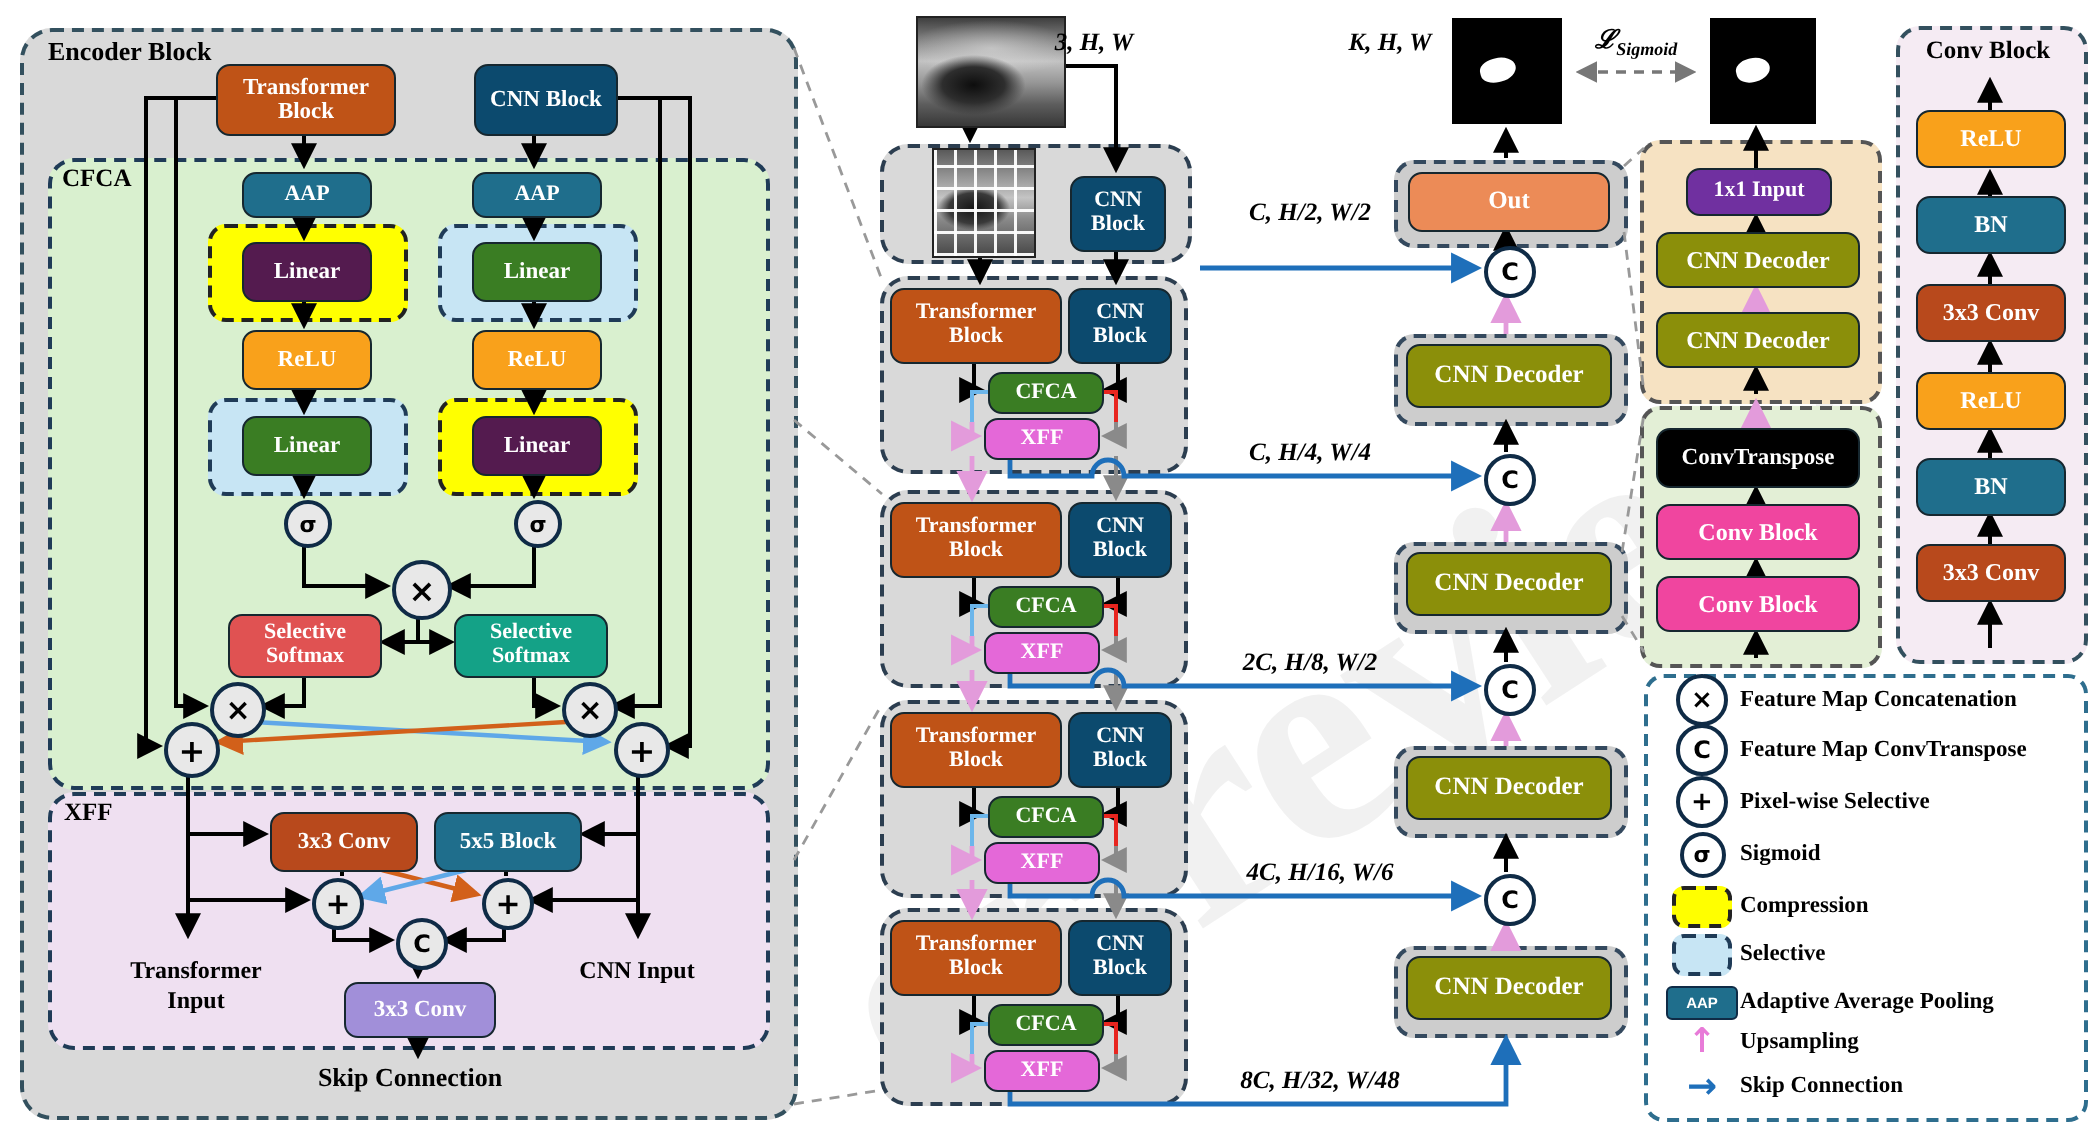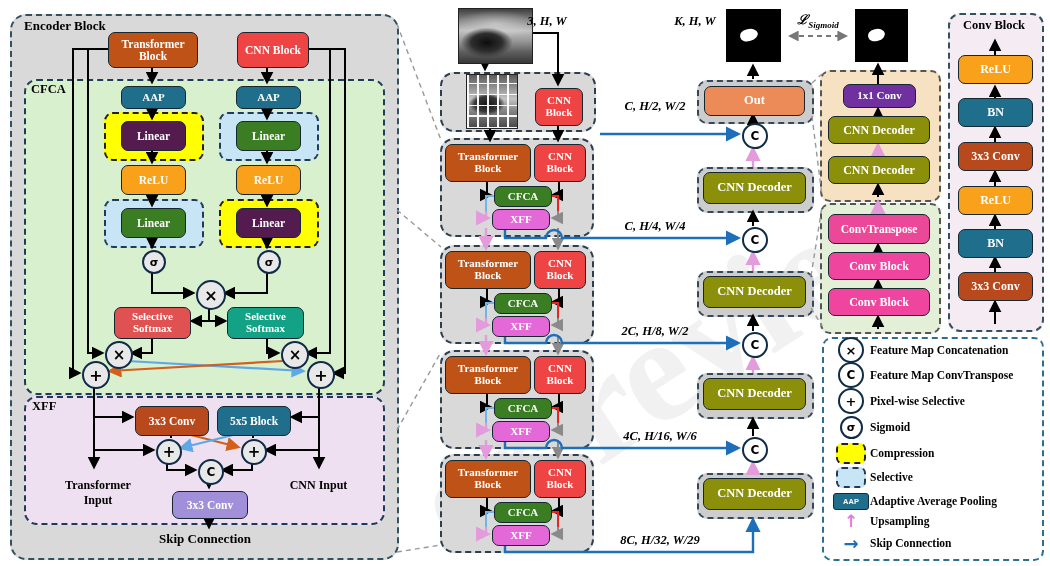--- a/index.html
+++ b/index.html
@@ -13,25 +13,25 @@
   .p-exc{background:#C7E5F4;border:2px dashed #1F3B57;border-radius:9px}
   .p-stage{background:#D9D9D9;border:2px dashed #2C3E50;border-radius:14px}
   .p-cont{background:#CDCDCD;border:2px dashed #34495E;border-radius:10px}
   .p-tan{background:#F6E2C2;border:2px dashed #555;border-radius:10px}
   .p-grn{background:#E3EFD6;border:2px dashed #555;border-radius:10px}
   .p-conv{background:#F5EBF3;border:2px dashed #33505E;border-radius:12px}
   .p-leg{background:#fff;border:2px dashed #2E6E8E;border-radius:10px}
   .blk{position:absolute;display:flex;align-items:center;justify-content:center;
        text-align:center;color:#fff;font-weight:700;border-radius:7px;
        border:1.6px solid #16272F;line-height:1.08;z-index:3}
-  .c-trans{background:#BF5317}.c-cnn{background:#ef4444}.c-teal{background:#1F6E8C}
+  .c-trans{background:#BF5317}.c-cnn{background:#0c4a6e}.c-teal{background:#1F6E8C}
   .c-plum{background:#541B4F}.c-grn{background:#3A7D23}.c-relu{background:#F9A11B}
   .c-red{background:#E05252}.c-tsoft{background:#14A287}.c-xff{background:#E468D8}
   .c-rust{background:#B8491C}.c-lav{background:#A18FD9}.c-out{background:#EC8B57}
-  .c-olive{background:#8B8F0A}.c-1x1{background:#7030A0}.c-ct{background:#ec4899}
+  .c-olive{background:#8B8F0A}.c-1x1{background:#7030A0}.c-ct{background:#000000}
   .c-cbp{background:#F0459F}
   .op{position:absolute;z-index:4;border-radius:50%;background:#E8E8E8;
       border:2.4px solid #0F2B46;color:#000;font-weight:700;display:flex;
       align-items:center;justify-content:center;font-family:"DejaVu Sans",sans-serif}
   .lbl{position:absolute;z-index:3;font-weight:700;color:#000}
   .dim{font-style:italic;font-size:12.5px;transform:translateX(-50%);white-space:nowrap}
   .ctr{text-align:center}
   svg.overlay{position:absolute;left:0;top:0;z-index:2;pointer-events:none}
   .us{position:absolute;z-index:3;border:1px solid #222;background:
       radial-gradient(ellipse 26px 15px at 38% 62%, #0d0d0d 0%, #2e2e2e 60%, rgba(80,80,80,0) 100%),
@@ -311,42 +311,42 @@
 <div class="blk c-trans" style="left:445px;top:356px;width:84px;height:36px;font-size:11px">Transformer Block</div>
 <div class="blk c-cnn" style="left:534px;top:356px;width:50px;height:36px;font-size:11px">CNN Block</div>
 <div class="blk c-grn" style="left:494px;top:398px;width:56px;height:19px;font-size:11px">CFCA</div>
 <div class="blk c-xff" style="left:492px;top:421px;width:56px;height:19px;font-size:11px">XFF</div>
 <div class="lbl dim" style="left:660px;top:429px">4C, H/16, W/6</div>
 
 <div class="blk c-trans" style="left:445px;top:460px;width:84px;height:36px;font-size:11px">Transformer Block</div>
 <div class="blk c-cnn" style="left:534px;top:460px;width:50px;height:36px;font-size:11px">CNN Block</div>
 <div class="blk c-grn" style="left:494px;top:502px;width:56px;height:19px;font-size:11px">CFCA</div>
 <div class="blk c-xff" style="left:492px;top:525px;width:56px;height:19px;font-size:11px">XFF</div>
-<div class="lbl dim" style="left:660px;top:533px">8C, H/32, W/29</div>
+<div class="lbl dim" style="left:660px;top:533px">8C, H/32, W/48</div>
 
 <div class="blk c-out" style="left:704px;top:86px;width:99px;height:28px;font-size:12.5px">Out</div>
 <div class="op" style="left:742px;top:123px;width:22px;height:22px;font-size:12px;background:#fff">C</div>
 <div class="blk c-olive" style="left:703px;top:172px;width:101px;height:30px;font-size:12.5px">CNN Decoder</div>
 <div class="op" style="left:742px;top:227px;width:22px;height:22px;font-size:12px;background:#fff">C</div>
 <div class="blk c-olive" style="left:703px;top:276px;width:101px;height:30px;font-size:12.5px">CNN Decoder</div>
 <div class="op" style="left:742px;top:332px;width:22px;height:22px;font-size:12px;background:#fff">C</div>
 <div class="blk c-olive" style="left:703px;top:378px;width:101px;height:30px;font-size:12.5px">CNN Decoder</div>
 <div class="op" style="left:742px;top:437px;width:22px;height:22px;font-size:12px;background:#fff">C</div>
 <div class="blk c-olive" style="left:703px;top:478px;width:101px;height:30px;font-size:12.5px">CNN Decoder</div>
 
 <div class="lbl dim" style="left:695px;top:14px">K, H, W</div>
 <div class="mask" style="left:726px;top:9px;width:55px;height:53px">
   <div class="blob" style="left:14px;top:20px;width:18px;height:12px"></div>
 </div>
 <div class="mask" style="left:855px;top:9px;width:53px;height:53px">
   <div class="blob" style="left:13px;top:20px;width:17px;height:12px"></div>
 </div>
 <div class="lbl" style="left:818px;top:10px;transform:translateX(-50%);font-size:13px;font-style:italic;white-space:nowrap"><span>ℒ</span><sub style="font-size:9px">Sigmoid</sub></div>
 
-<div class="blk c-1x1" style="left:843px;top:84px;width:71px;height:22px;font-size:11px">1x1 Conv</div>
+<div class="blk c-1x1" style="left:843px;top:84px;width:71px;height:22px;font-size:11px">1x1 Input</div>
 <div class="blk c-olive" style="left:828px;top:116px;width:100px;height:26px;font-size:12px">CNN Decoder</div>
 <div class="blk c-olive" style="left:828px;top:156px;width:100px;height:26px;font-size:12px">CNN Decoder</div>
 <div class="blk c-ct" style="left:828px;top:214px;width:100px;height:28px;font-size:11.5px">ConvTranspose</div>
 <div class="blk c-cbp" style="left:828px;top:252px;width:100px;height:26px;font-size:12px">Conv Block</div>
 <div class="blk c-cbp" style="left:828px;top:288px;width:100px;height:26px;font-size:12px">Conv Block</div>
 
 <div class="lbl ctr" style="left:948px;top:18px;width:92px;font-size:12.5px">Conv Block</div>
 <div class="blk c-relu" style="left:958px;top:55px;width:73px;height:27px;font-size:12px">ReLU</div>
 <div class="blk c-teal" style="left:958px;top:98px;width:73px;height:27px;font-size:12px">BN</div>
 <div class="blk c-rust" style="left:958px;top:142px;width:73px;height:27px;font-size:12px">3x3 Conv</div>

